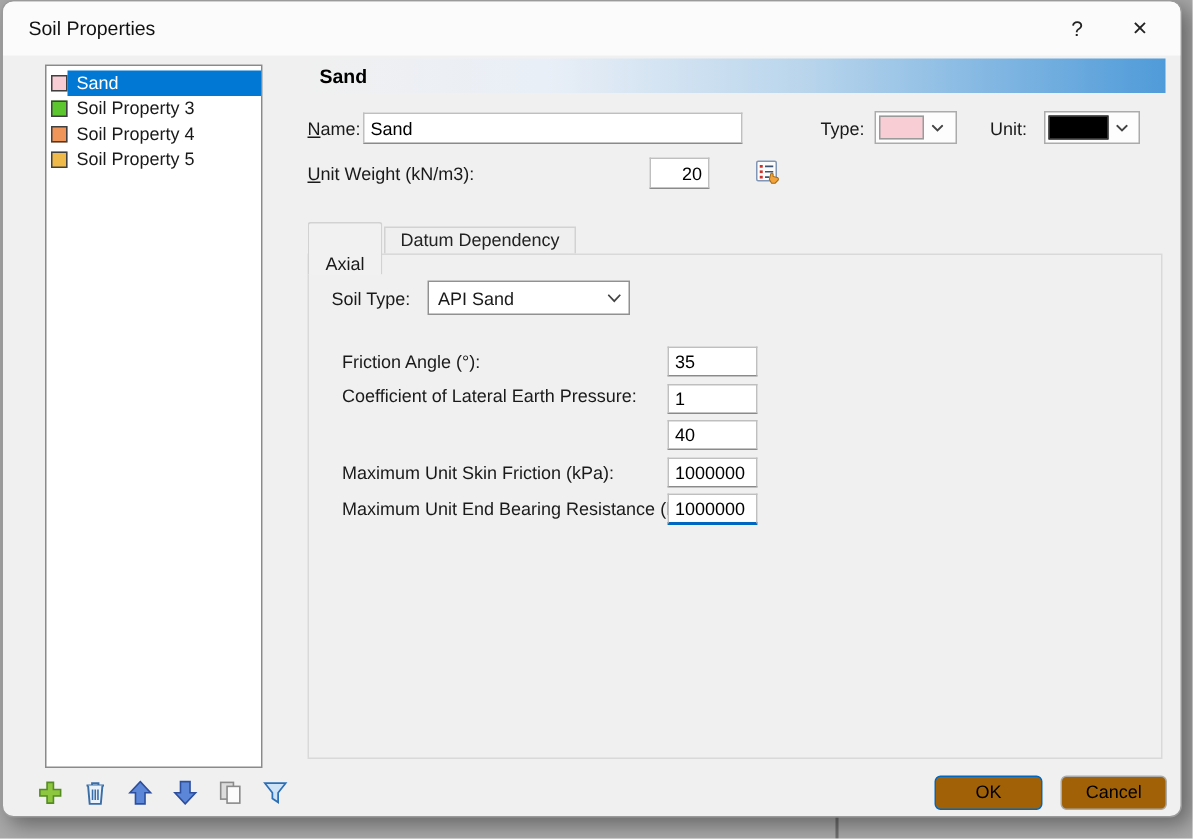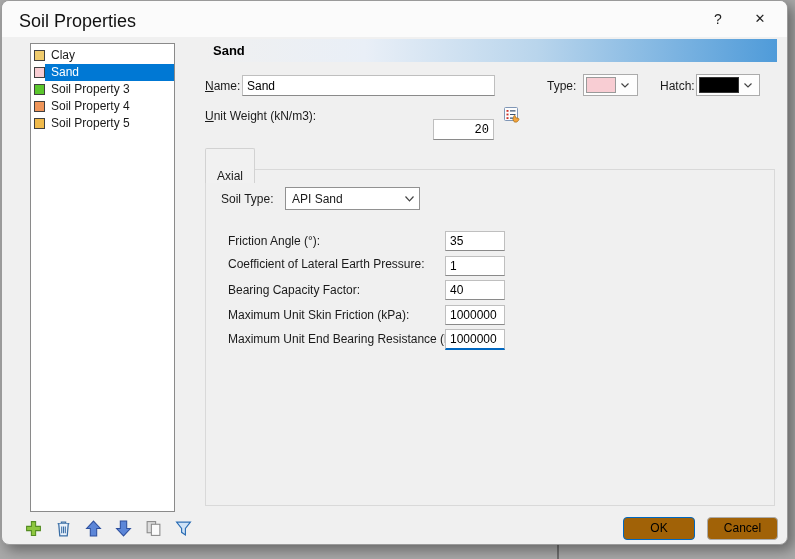--- a/index.html
+++ b/index.html
@@ -14,21 +14,21 @@
   }
   .bg-line { position:absolute; left:557px; top:545px; width:2px; height:14px; background:#6f6f6f; }
 
   .dialog {
     position:absolute; left:1px; top:0; width:787px; height:545px;
     background:#f0f0f0; border:1px solid #9a9a9a; border-radius:8px;
     box-shadow:5px 5px 14px rgba(0,0,0,.4);
     overflow:hidden;
   }
   .titlebar { position:absolute; left:0; top:0; width:100%; height:36px; background:#fbfbfb; }
-  .title { position:absolute; left:17px; top:10px; font-size:18px; color:#111; }
+  .title { position:absolute; left:17px; top:10px; font-size:13px; color:#111; }
   .tb-btn { position:absolute; top:5px; width:34px; height:26px; text-align:center; line-height:26px; font-size:14px; color:#222; cursor:default; }
   .help-btn { right:52px; }
   .close-btn { right:10px; font-size:13px; }
 
   
   .listbox {
     position:absolute; left:28px; top:42px; width:145px; height:469px;
     background:#fff; border:1px solid #8a8a8a; padding-top:3px;
   }
   .list-row { display:flex; align-items:center; height:17px; padding-left:3px; }
@@ -104,24 +104,20 @@
     <div class="title">Soil Properties</div>
     <div class="tb-btn help-btn">
       <span>?</span>
     </div>
     <div class="tb-btn close-btn">
       <span>✕</span>
     </div>
   </div>
 
   <div class="listbox">
-    <div class="list-row">
-      <span class="swatch" style="background: rgb(239, 203, 109);"></span>
-      <span class="list-label">Clay</span>
-    </div>
     <div class="list-row selected">
       <span class="swatch" style="background: rgb(248, 205, 211);"></span>
       <span class="list-label">Sand</span>
     </div>
     <div class="list-row">
       <span class="swatch" style="background: rgb(91, 198, 45);"></span>
       <span class="list-label">Soil Property 3</span>
     </div>
     <div class="list-row">
       <span class="swatch" style="background: rgb(239, 149, 89);"></span>
@@ -190,67 +186,69 @@
   <div class="lbl" style="left:545px; top:78px;">Type:</div>
   <div class="swcombo" style="left:581px; top:73px; width:55px;">
     <span class="sw" style="width: 30px; background: rgb(248, 205, 211);"></span>
     <span class="chev">
       <svg width="8" height="5" viewBox="0 0 8 5" fill="none" stroke="#444" stroke-width="1.2">
           <path d="M0.5 0.5L4 4l3.5-3.5"></path>
         </svg>
     </span>
   </div>
 
-  <div class="lbl" style="left:658px; top:78px;">Hatch:</div>
+  <div class="lbl" style="left:658px; top:78px;">Unit:</div>
   <div class="swcombo" style="left:694px; top:73px; width:64px;">
     <span class="sw" style="width: 40px; border-color: rgb(51, 51, 51); background: rgb(0, 0, 0);"></span>
     <span class="chev">
       <svg width="8" height="5" viewBox="0 0 8 5" fill="none" stroke="#444" stroke-width="1.2">
           <path d="M0.5 0.5L4 4l3.5-3.5"></path>
         </svg>
     </span>
   </div>
 
   <div class="lbl mnemonic" style="left:203px; top:108px;">Unit Weight (kN/m3):</div>
-  <input class="txt right" style="left: 431px; top: 118px; width: 61px; font-family: Liberation Mono, monospace;" value="20">
+  <input class="txt right" style="left: 431px; top: 104px; width: 40px;" value="20">
   <div style="position:absolute; left:501px; top:104px;">
     <span>
       <svg width="19" height="19" viewBox="0 0 19 19">
         <rect x="1.5" y="2.5" width="13" height="13" rx="1" fill="#fcfcfc" stroke="#7f96b6"></rect>
         <rect x="3.5" y="5" width="2" height="1.8" fill="#cd3128"></rect>
         <rect x="3.5" y="8.6" width="2" height="1.8" fill="#cd3128"></rect>
         <rect x="3.5" y="12.2" width="2" height="1.8" fill="#cd3128"></rect>
         <path d="M7 5.9h5.5M7 9.5h5.5M7 13.1h3" stroke="#3d5472" stroke-width="1.1"></path>
         <path d="M10.8 11.2c0-1.1 1.6-1.1 1.6 0v1.4l2.8.7c1 .3.9 1.6.2 2.2l-1.6 1.6h-2.4l-1.5-2.5z" fill="#f2a33c" stroke="#a5690f" stroke-width=".7"></path>
       </svg>
     </span>
   </div>
 
   <div class="tab-active">
     <span>Axial</span>
   </div>
+  <div class="tab-inactive">
+    <span>Datum Dependency</span>
+  </div>
   <div class="tabpanel"></div>
 
   <div class="lbl" style="left:219px; top:191px; z-index:3;">Soil Type:</div>
   <div class="combo" style="left:283px; top:186px; width:135px; height:23px; z-index:3;gap:18px;">
     <span class="val">API Sand</span>
     <span class="chev">
       <svg width="9" height="6" viewBox="0 0 9 6" fill="none" stroke="#444" stroke-width="1.2">
           <path d="M0.5 0.5L4.5 4.8 8.5 0.5"></path>
         </svg>
     </span>
   </div>
 
   <div class="lbl" style="left:226px; top:233px; z-index:3;">Friction Angle (°):</div>
   <input class="txt" style="left: 443px; top: 230px; width: 60px; height: 20px; z-index: 3;" value="35">
 
   <div class="lbl" style="left:226px; top:256px; z-index:3;">Coefficient of Lateral Earth Pressure:</div>
   <input class="txt" style="left: 443px; top: 255px; width: 60px; height: 20px; z-index: 3;" value="1">
 
-  <div class="lbl" style="left:226px; top:282px; z-index:3;">Bearing Capacity Factor:</div>
   <input class="txt" style="left: 443px; top: 279px; width: 60px; height: 20px; z-index: 3;" value="40">
 
   <div class="lbl" style="left:226px; top:307px; z-index:3;text-align:center;">Maximum Unit Skin Friction (kPa):</div>
   <input class="txt" style="left: 443px; top: 304px; width: 60px; height: 20px; z-index: 3;" value="1000000">
 
   <div class="lbl" style="left:226px; top:331px; z-index:3;">Maximum Unit End Bearing Resistance (kPa):</div>
   <input class="txt focused" style="left: 443px; top: 328px; width: 60px; height: 21px; z-index: 3;" value="1000000">
 
   <div class="btn btn-ok">OK</div>
   <div class="btn btn-cancel">Cancel</div>

